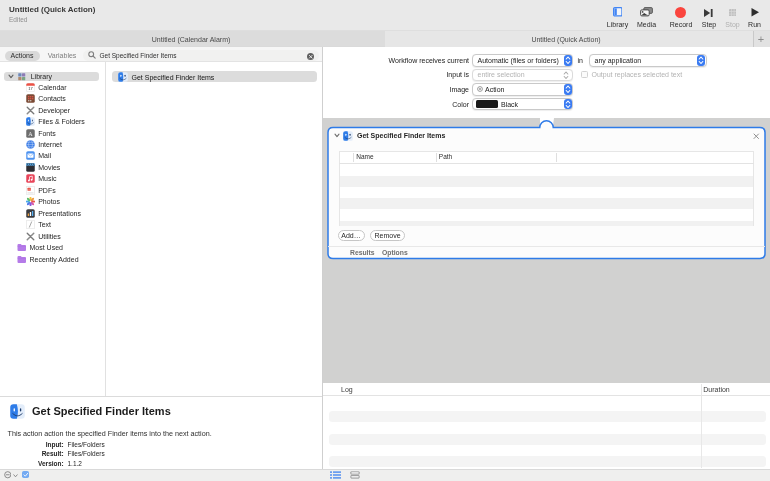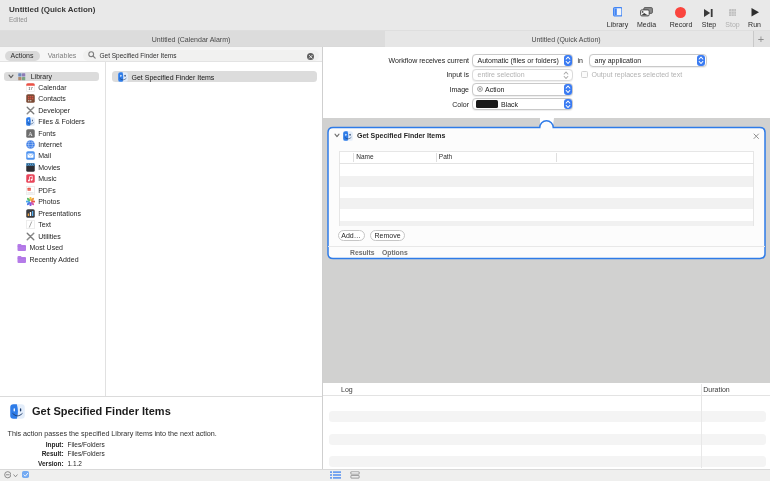--- a/index.html
+++ b/index.html
@@ -235,21 +235,21 @@
 <svg class="ab" style="left:9.5px;top:403.5px;" width="15" height="15" viewBox="0 0 32 32">
  <g transform="translate(32,0) scale(-1,1)">
         <rect x="0.5" y="0.5" width="31" height="31" rx="7" fill="#E3EDFA"></rect>
  <path d="M17.5 0.5 h7 a7 7 0 0 1 7 7 v17 a7 7 0 0 1-7 7 h-7 c-3.2-10.3-3.2-20.7 0-31z" fill="#2E7CE8"></path>
  <rect x="8" y="9" width="2.8" height="7" rx="1.4" fill="#1d3c6b"></rect>
  <rect x="21.5" y="9" width="2.8" height="7" rx="1.4" fill="#fff"></rect>
  <path d="M6 20.5 c7 6.5 13 6.5 20 0" fill="none" stroke="#1d3c6b" stroke-width="2" stroke-linecap="round"></path>
       </g>
 </svg>
 <div class="t" style="left:32px;top:406.3px;font-size:11px;font-weight:bold;color:#1c1c1c;">Get Specified Finder Items</div>
-<div class="t" style="left:7.5px;top:429.5px;font-size:7.2px;color:#2e2e2e;">This action passes the specified Library items into the next action.</div>
+<div class="t" style="left:7.5px;top:429.5px;font-size:7.2px;color:#2e2e2e;">This action action the specified Finder items into the next action.</div>
 <div class="t" style="left:65.5px;top:441.6px;font-size:6.5px;color:#1e1e1e;transform:translateX(-100%);font-weight:bold;">Input:&nbsp;</div>
 <div class="t" style="left:67.5px;top:441.6px;font-size:6.5px;color:#1e1e1e;">Files/Folders</div>
 <div class="t" style="left:65.5px;top:451.3px;font-size:6.5px;color:#1e1e1e;transform:translateX(-100%);font-weight:bold;">Result:&nbsp;</div>
 <div class="t" style="left:67.5px;top:451.3px;font-size:6.5px;color:#1e1e1e;">Files/Folders</div>
 <div class="t" style="left:65.5px;top:461px;font-size:6.5px;color:#1e1e1e;transform:translateX(-100%);font-weight:bold;">Version:&nbsp;</div>
 <div class="t" style="left:67.5px;top:461px;font-size:6.5px;color:#1e1e1e;">1.1.2</div>
 
 <div class="ab" style="left:323px;top:47px;width:447px;height:71px;background:#fff;"></div>
 
 <div class="lbl" style="left:469px;top:56.8px;transform:translateX(-100%);">Workflow receives current</div>

